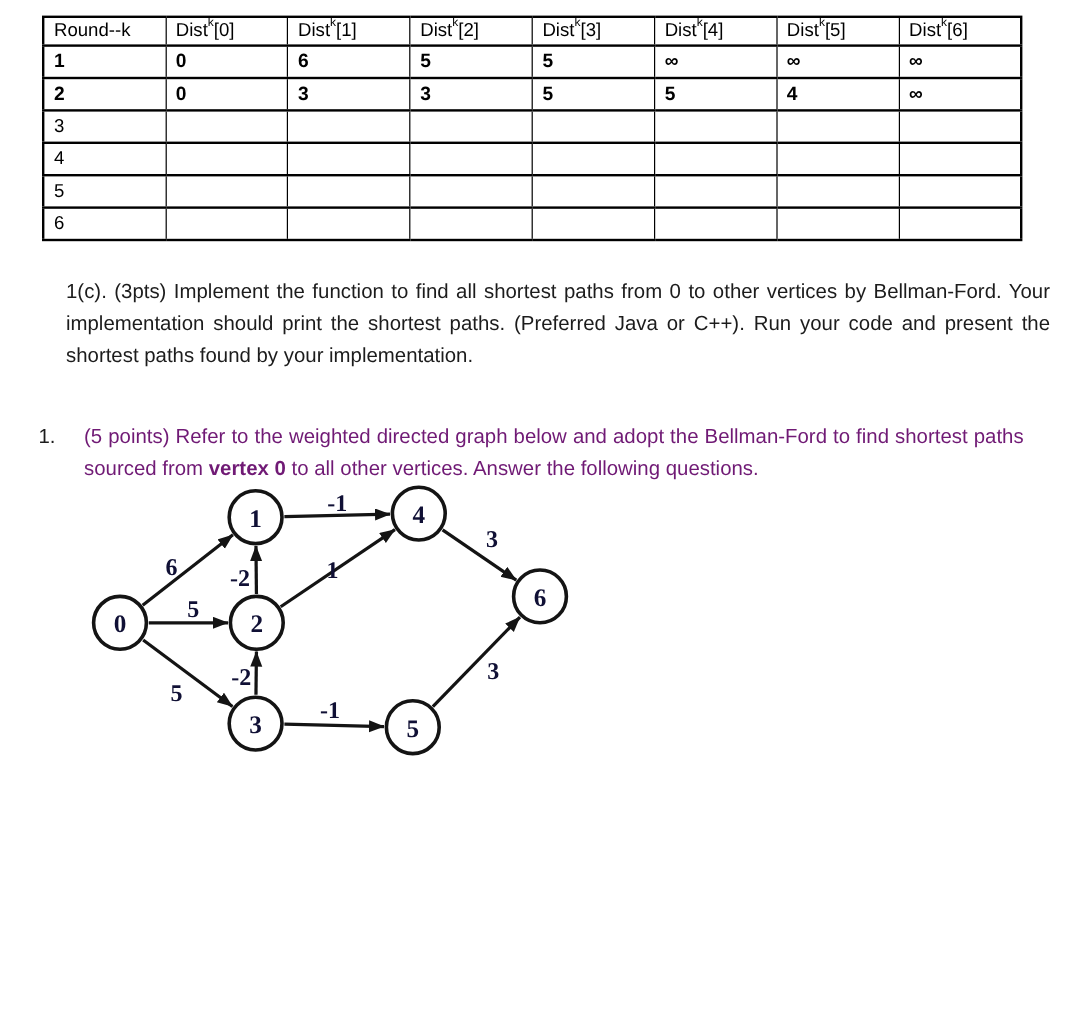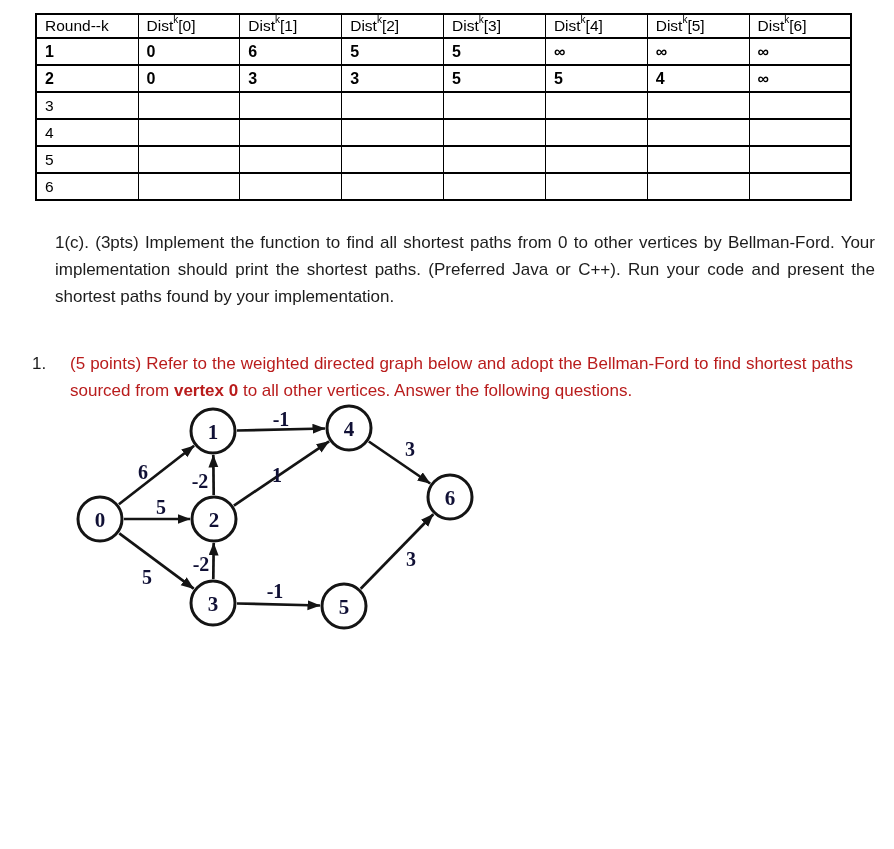--- a/index.html
+++ b/index.html
@@ -66,21 +66,21 @@
     font-size: 17px;
     line-height: 27px;
     color: #1c1c1c;
   }
   .q-body {
     margin: 0 0 0 38px;
     width: 783px;
     font-size: 17px;
     line-height: 27px;
     text-align: justify;
-    color: #b91c1c;
+    color: #701a75;
   }
   .q-body b { font-weight: bold; }
 
   
   svg.graph { position: absolute; left: 0; top: 0; }
   .node-label {
     font-family: "Liberation Serif", serif;
     font-weight: bold;
     font-size: 21px;
   }

